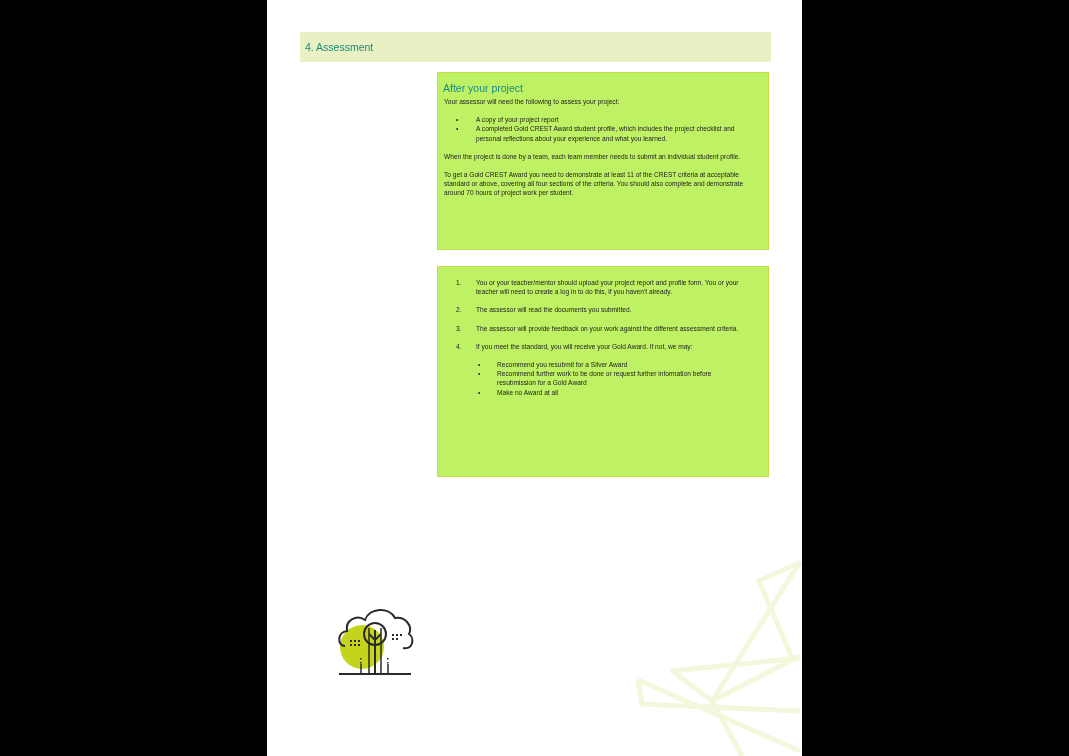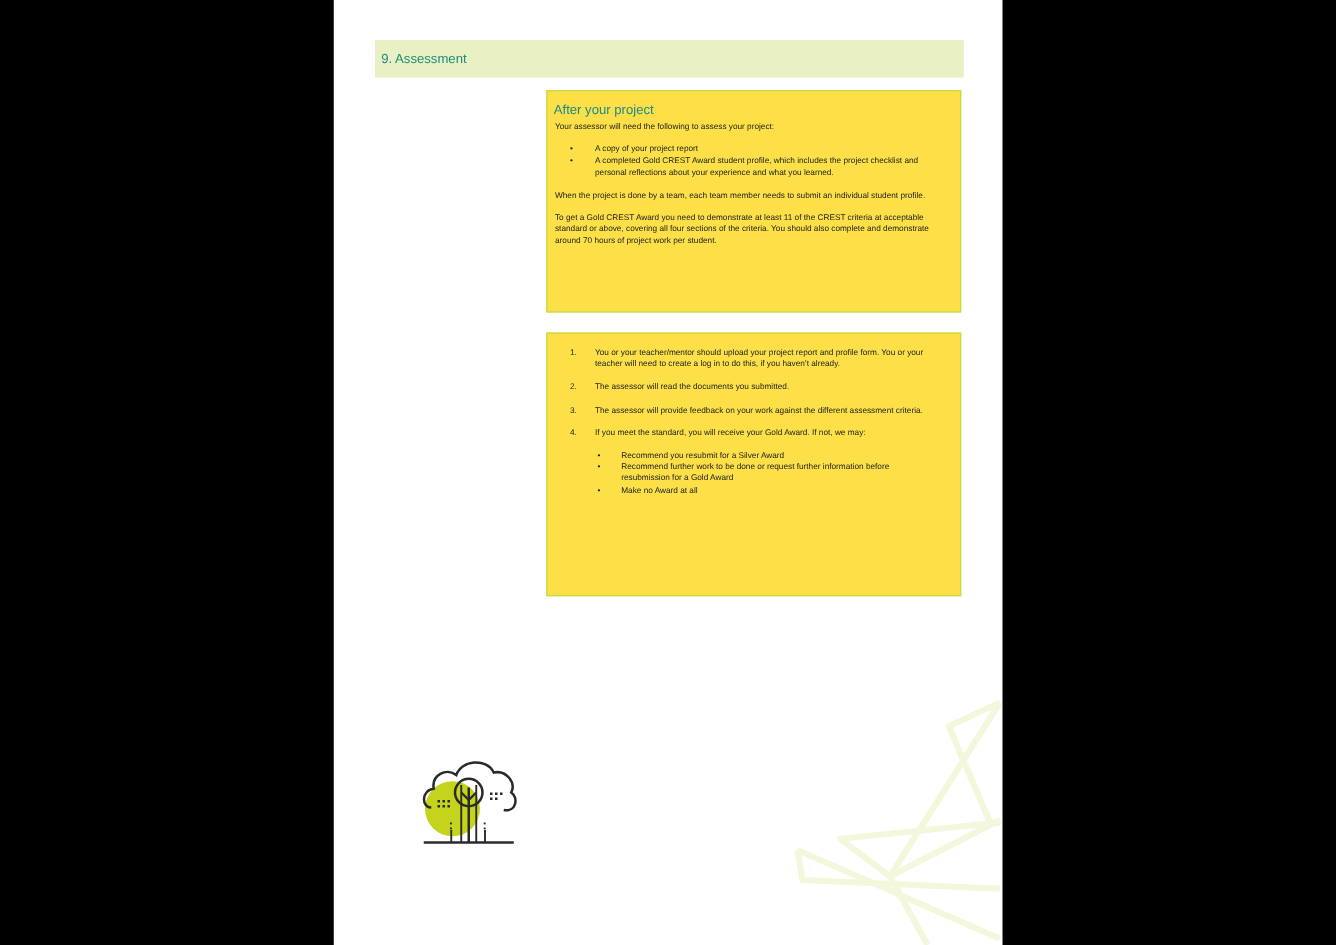--- a/index.html
+++ b/index.html
@@ -15,21 +15,21 @@
       position: absolute; left: 33px; top: 32px; width: 471px; height: 30px;
       background: #e8f0c4;
       display: flex; align-items: center; padding-left: 5px;
     }
     .section-header span {
       color: #1a8c7a; font-size: 10.5px;
     }
 
     .box {
       position: absolute; left: 170px; width: 332px;
-      border: 1.5px solid #c2dc4a; background: #fde047;
+      border: 1.5px solid #c2dc4a; background: #bef264;
       padding: 9px 6px 6px 6px;
     }
     .box.b1 { top: 72px; height: 178px; }
     .box.b2 { top: 266px; height: 211px; }
 
     .box h2 {
       color: #1a8a8a; font-weight: normal; font-size: 10.5px;
       margin-bottom: 3px; margin-left: -1px;
     }
     .box p {
@@ -62,21 +62,21 @@
 
     .tree-icon { position: absolute; left: 68px; top: 600px; width: 80px; height: 80px; }
     .geo { position: absolute; right: 0; bottom: 0; width: 170px; height: 200px; }
   </style>
 </head>
 <body>
 
 <div class="page">
 
   <div class="section-header">
-    <span>9. Assessment</span>
+    <span>4. Assessment</span>
   </div>
 
   <div class="box b1">
     <h2>After your project</h2>
     <p>Your assessor will need the following to assess your project:</p>
     <ul class="bullets">
       <li>A copy of your project report</li>
       <li>A completed Gold CREST Award student profile, which includes the project checklist and personal reflections about your experience and what you learned.</li>
     </ul>
     <p class="gap">When the project is done by a team, each team member needs to submit an individual student profile.</p>

